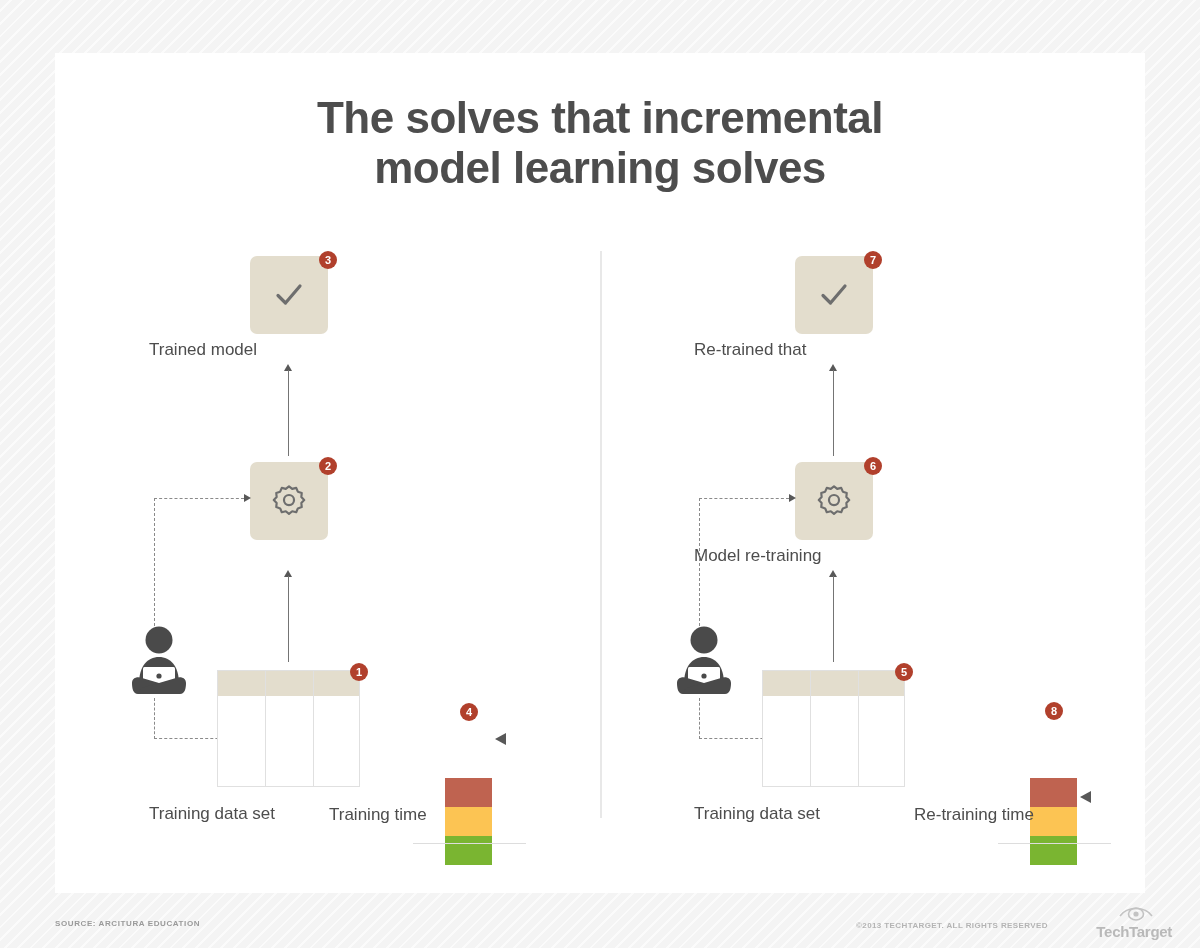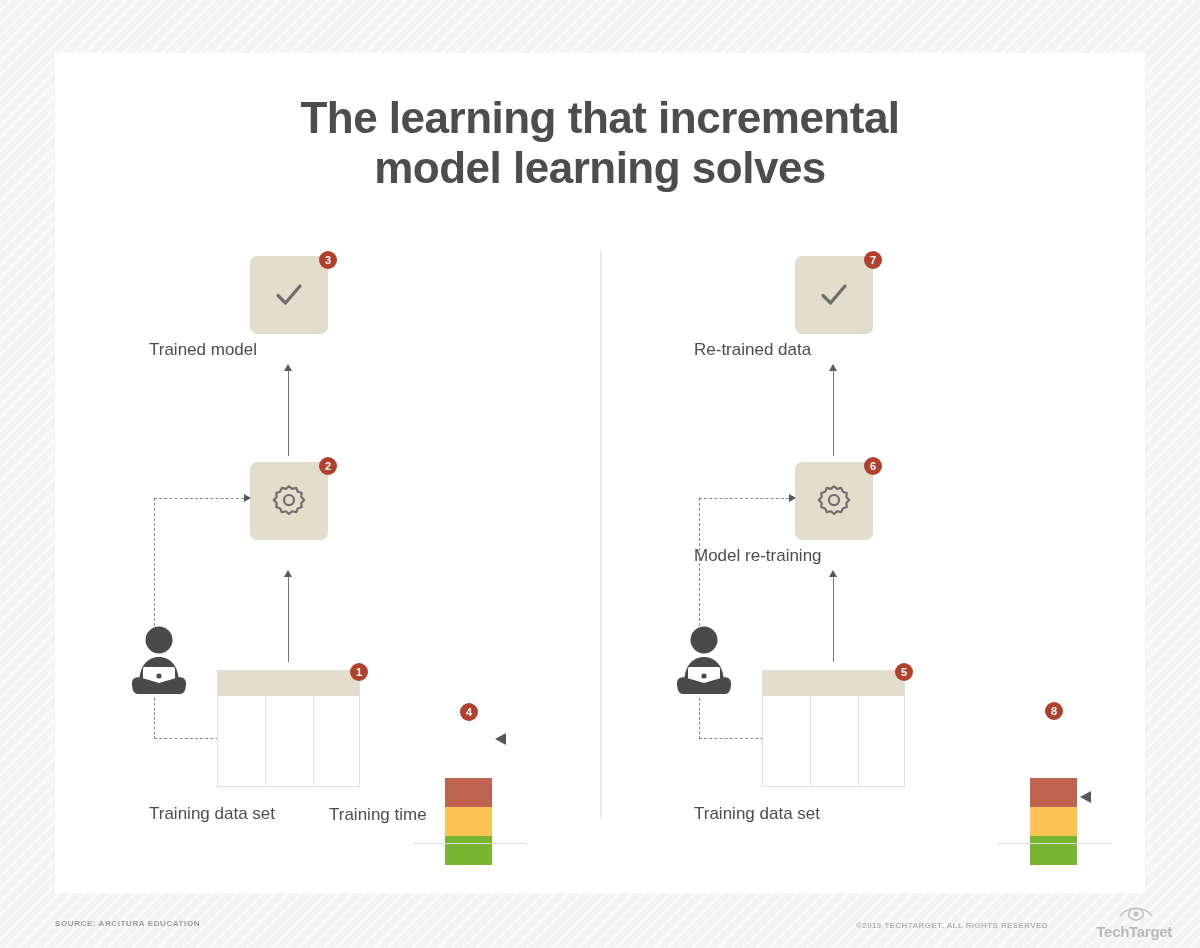--- a/index.html
+++ b/index.html
@@ -224,21 +224,21 @@
     position: absolute;
     right: 18px; top: 0px;
   }
 </style>
 </head>
 <body>
 
 <div class="card">
 
   <div class="title">
-    <span class="ln">The learning that incremental</span>
+    <span class="ln">The solves that incremental</span>
     <span class="ln">model learning solves</span>
   </div>
 
   <div class="divider"></div>
 
   <div class="panel panel-left">
 
     <div class="tile tile-model">
       <svg width="40" height="40" viewBox="0 0 40 40">
         <path d="M9 20.5 L16.5 28 L31 11" fill="none" stroke="#6e6e6e" stroke-width="3.2" stroke-linecap="round" stroke-linejoin="round"></path>
@@ -307,21 +307,21 @@
   </div>
 
   <div class="panel panel-right">
 
     <div class="tile tile-model" style="left:195px; top:203px;">
       <svg width="40" height="40" viewBox="0 0 40 40">
         <path d="M9 20.5 L16.5 28 L31 11" fill="none" stroke="#6e6e6e" stroke-width="3.2" stroke-linecap="round" stroke-linejoin="round"></path>
       </svg>
     </div>
     <div class="badge" style="left:264px; top:198px;">7</div>
-    <div class="caption" style="left:94px; top:287px; width:280px;">Re-trained data</div>
+    <div class="caption" style="left:94px; top:287px; width:280px;">Re-trained that</div>
 
     <div class="arrow-up" style="left:229px; top:311px; height:92px;">
       <div class="head"></div>
       <div class="shaft" style="height:86px;"></div>
     </div>
 
     <div class="tile tile-training" style="left:195px; top:409px;">
       <svg width="38" height="38" viewBox="0 0 40 40">
         <path d="M20 4.5 L23.4 7.2 L27.6 6.2 L29.3 10.2 L33.4 11.6 L33 15.9 L36 19
                  L33 22.1 L33.4 26.4 L29.3 27.8 L27.6 31.8 L23.4 30.8 L20 33.5
@@ -366,20 +366,21 @@
     <div class="caption" style="left:94px; top:751px; width:280px;">Training data set</div>
 
     <div class="timebar" style="left:430px; top:672px; height:118px;">
       <div class="seg" style="top:53px; height:29px; background:#bf6350;"></div>
       <div class="seg" style="top:82px; height:29px; background:#fcc453;"></div>
       <div class="seg" style="top:111px; height:29px; background:#7ab531;"></div>
     </div>
     <div class="timebar baseline" style="left:398px; top:790px; width:113px; height:1px; background:#dddddd;"></div>
     <div class="marker-left" style="left:480px; top:738px;"></div>
     <div class="badge" style="left:445px; top:649px;">8</div>
+    <div class="caption" style="left:314px; top:752px; width:280px;">Re-training time</div>
   </div>
 
 </div>
 
 <div class="footer-source">SOURCE: ARCITURA EDUCATION</div>
 <div class="footer-copy">©2013 TECHTARGET. ALL RIGHTS RESERVED</div>
 <div class="footer-logo">
   <span class="lg-eye">
     <svg width="36" height="18" viewBox="0 0 36 18">
       <path d="M2 13 C9 3 27 3 34 13" fill="none" stroke="#c3c3c3" stroke-width="1.6"></path>

